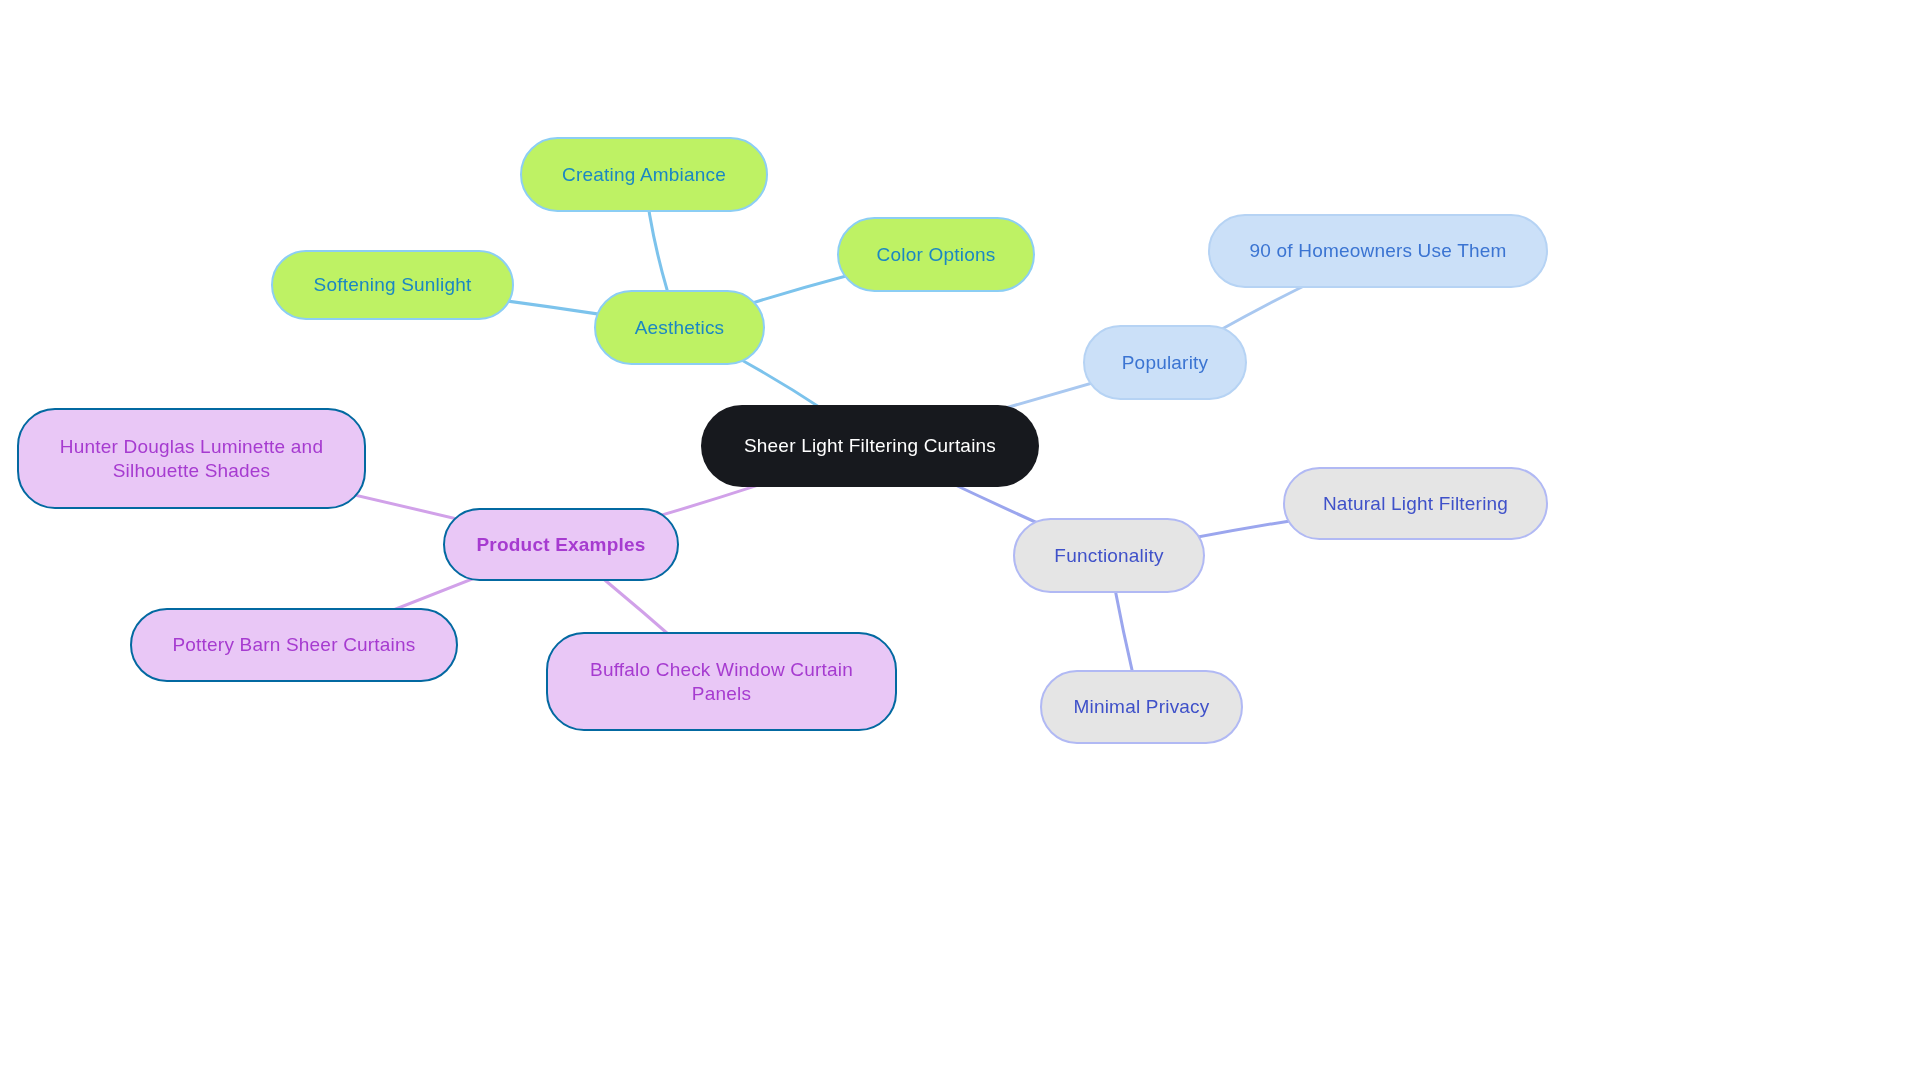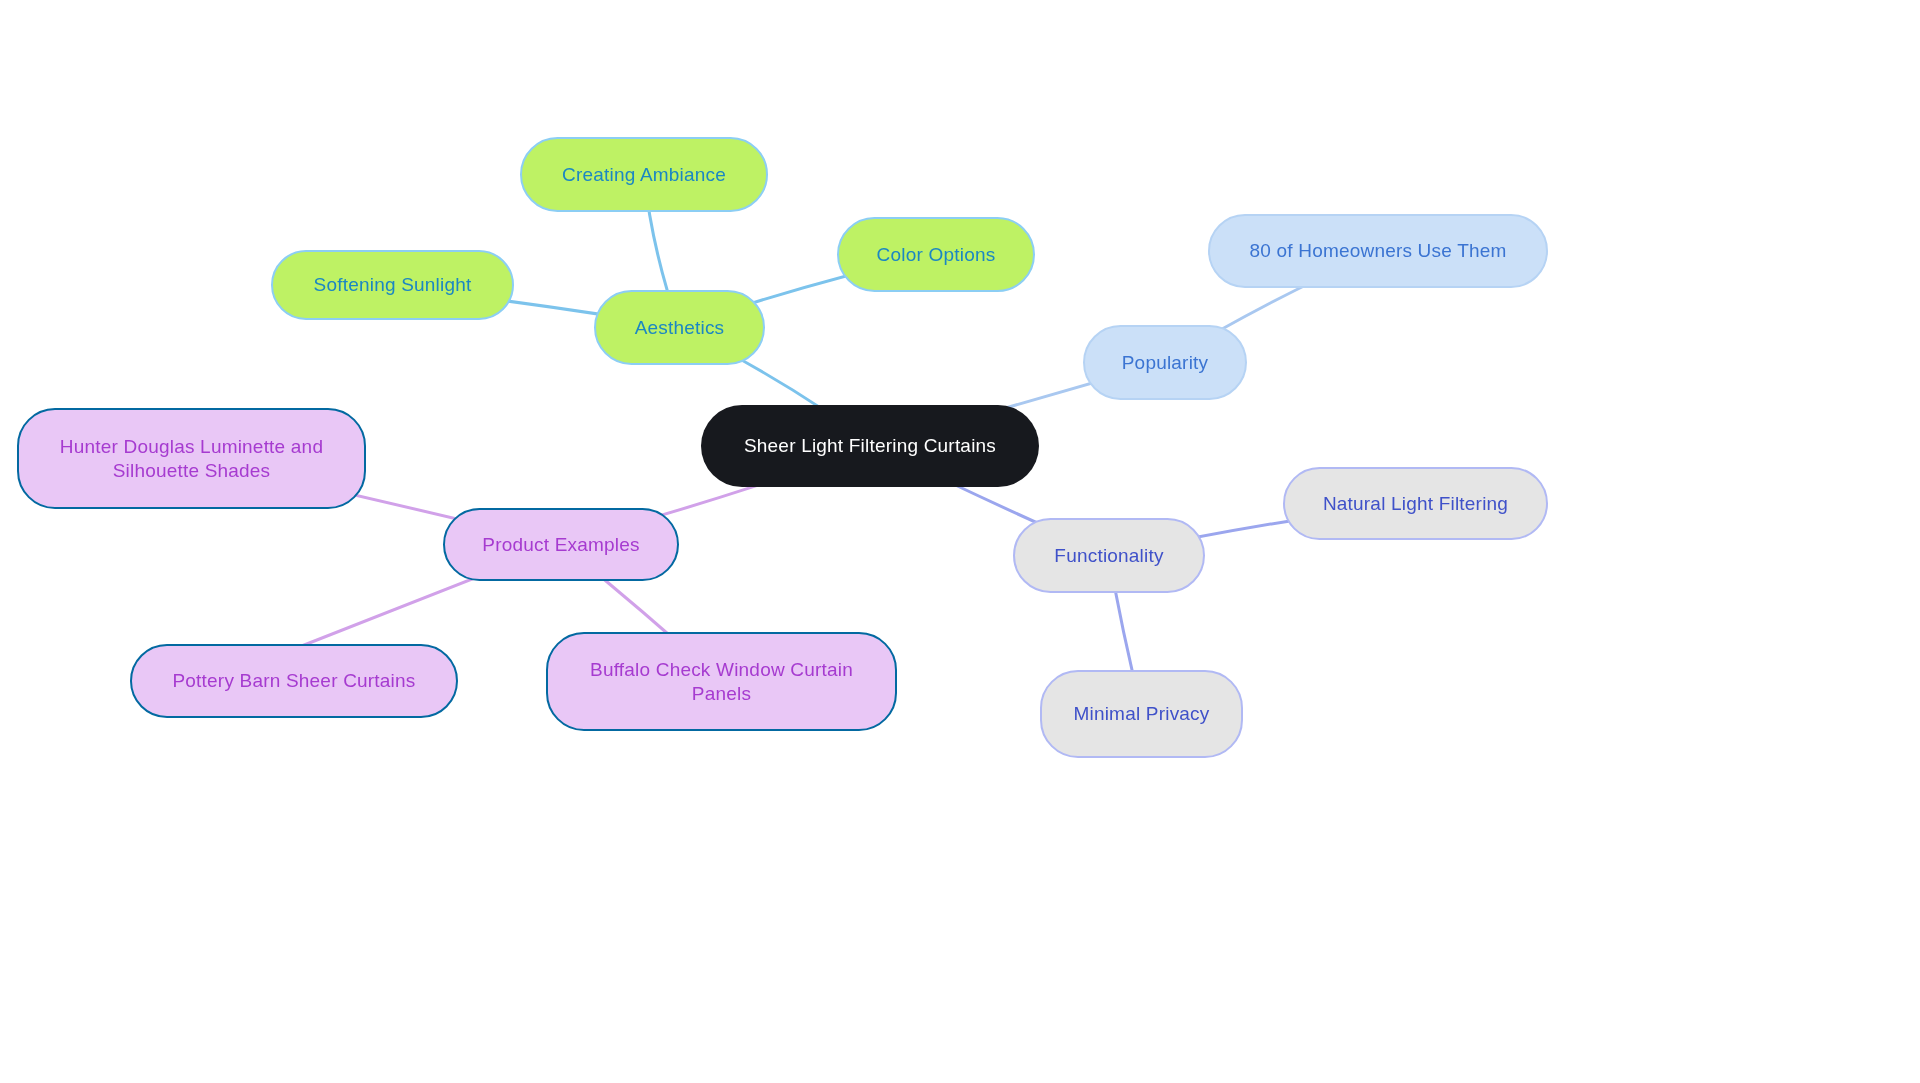--- a/index.html
+++ b/index.html
@@ -112,39 +112,39 @@
     <span>Softening Sunlight</span>
   </div>
   <div class="node b-aesthetics" style="left:837px; top:217px; width:198px; height:75px;">
     <span>Color Options</span>
   </div>
 
   <div class="node b-popularity" style="left:1083px; top:325px; width:164px; height:75px;">
     <span>Popularity</span>
   </div>
   <div class="node b-popularity" style="left:1208px; top:214px; width:340px; height:74px;">
-    <span>80 of Homeowners Use Them</span>
+    <span>90 of Homeowners Use Them</span>
   </div>
 
   <div class="node b-functionality" style="left:1013px; top:518px; width:192px; height:75px;">
     <span>Functionality</span>
   </div>
   <div class="node b-functionality" style="left:1283px; top:467px; width:265px; height:73px;">
     <span>Natural Light Filtering</span>
   </div>
-  <div class="node b-functionality" style="left:1040px; top:670px; width:203px; height:88px;">
+  <div class="node b-functionality" style="left:1040px; top:670px; width:203px; height:74px;">
     <span>Minimal Privacy</span>
   </div>
 
-  <div class="node b-product" style="left:443px; top:508px; width:236px; height:73px;">
+  <div class="node b-product" style="left:443px; top:508px; width:236px; height:73px;font-weight:bold;">
     <span>Product Examples</span>
   </div>
   <div class="node b-product" style="left:17px; top:408px; width:349px; height:101px;">
     <span>Hunter Douglas Luminette and Silhouette Shades</span>
   </div>
-  <div class="node b-product" style="left:130px; top:644px; width:328px; height:74px;">
+  <div class="node b-product" style="left:130px; top:608px; width:328px; height:74px;">
     <span>Pottery Barn Sheer Curtains</span>
   </div>
   <div class="node b-product" style="left:546px; top:632px; width:351px; height:99px;">
     <span>Buffalo Check Window Curtain Panels</span>
   </div>
 
 </div>
 
 </body></html>

